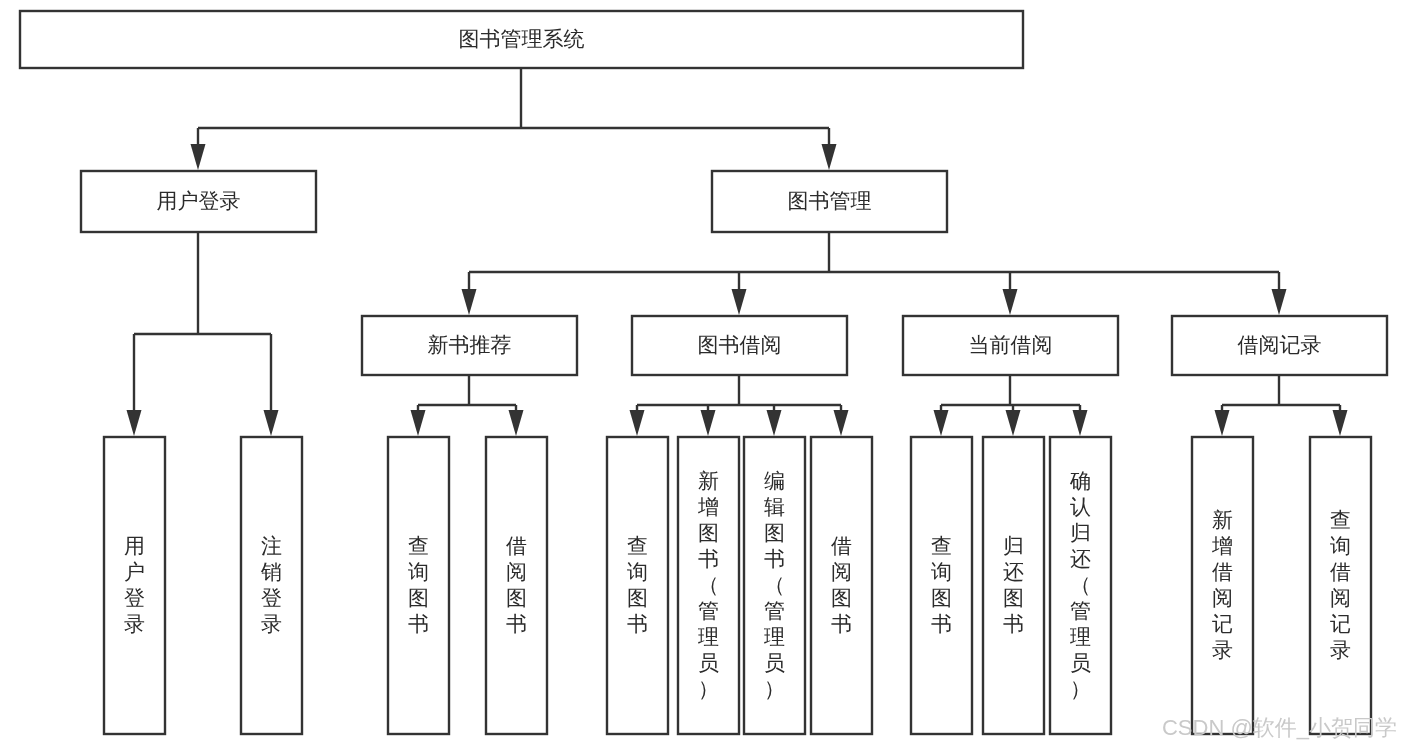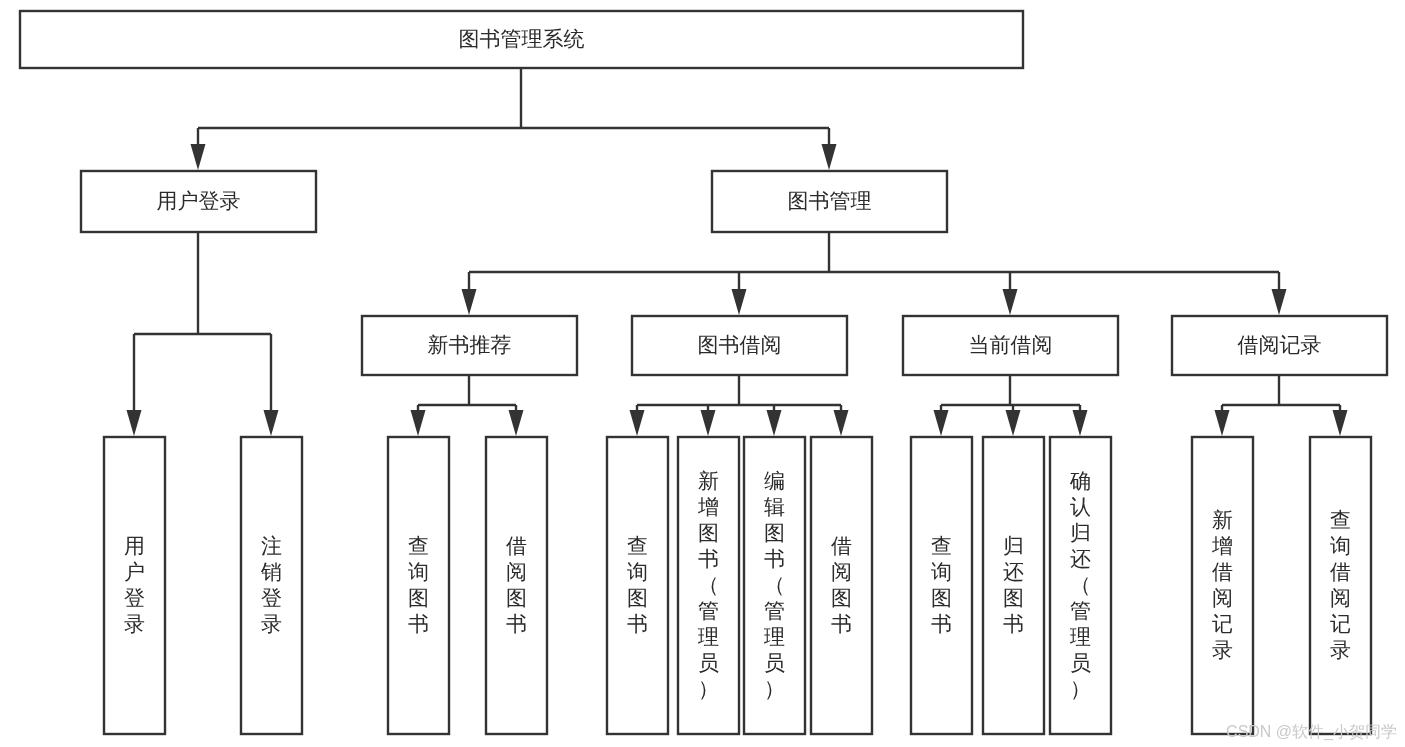--- a/index.html
+++ b/index.html
@@ -47,21 +47,21 @@
   }
   .arrow-head {
     fill: #333333;
     stroke: none;
   }
   .watermark {
     position: absolute;
     right: 8px;
     bottom: 4px;
     color: #c9c9c9;
-    font-size: 16px;
+    font-size: 22px;
     font-family: "Liberation Sans", "DejaVu Sans", sans-serif;
     white-space: nowrap;
     pointer-events: none;
     user-select: none;
   }
 </style>
 </head>
 <body>
 
 <div id="diagram-root">

